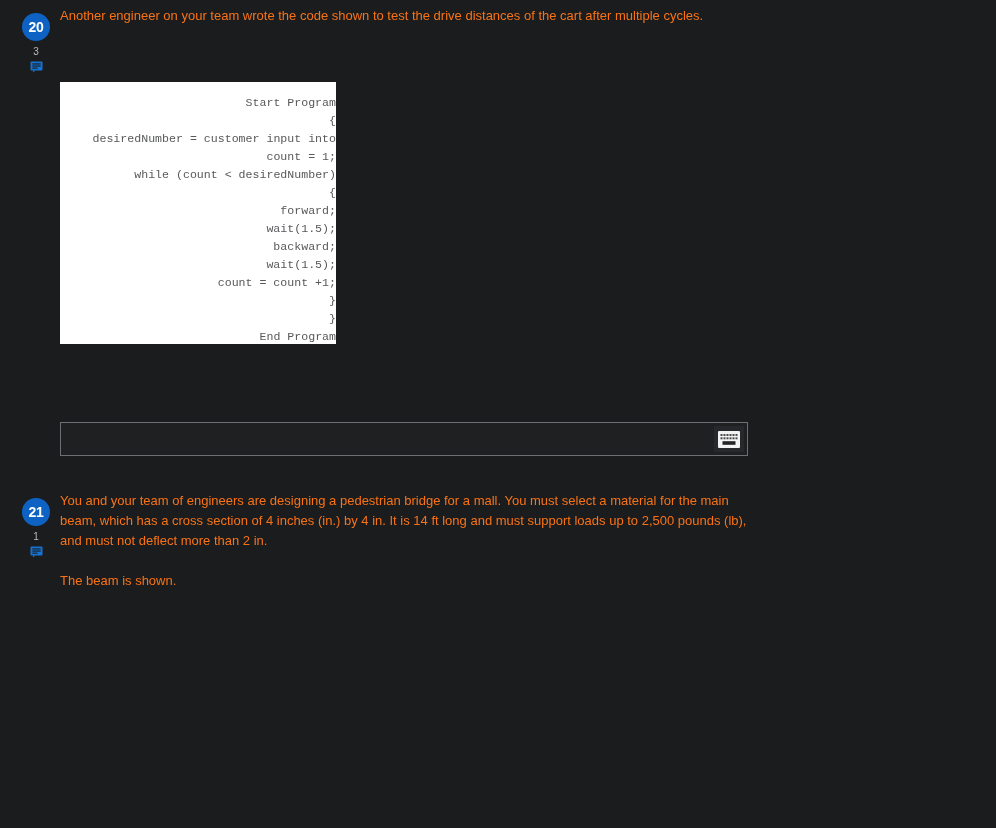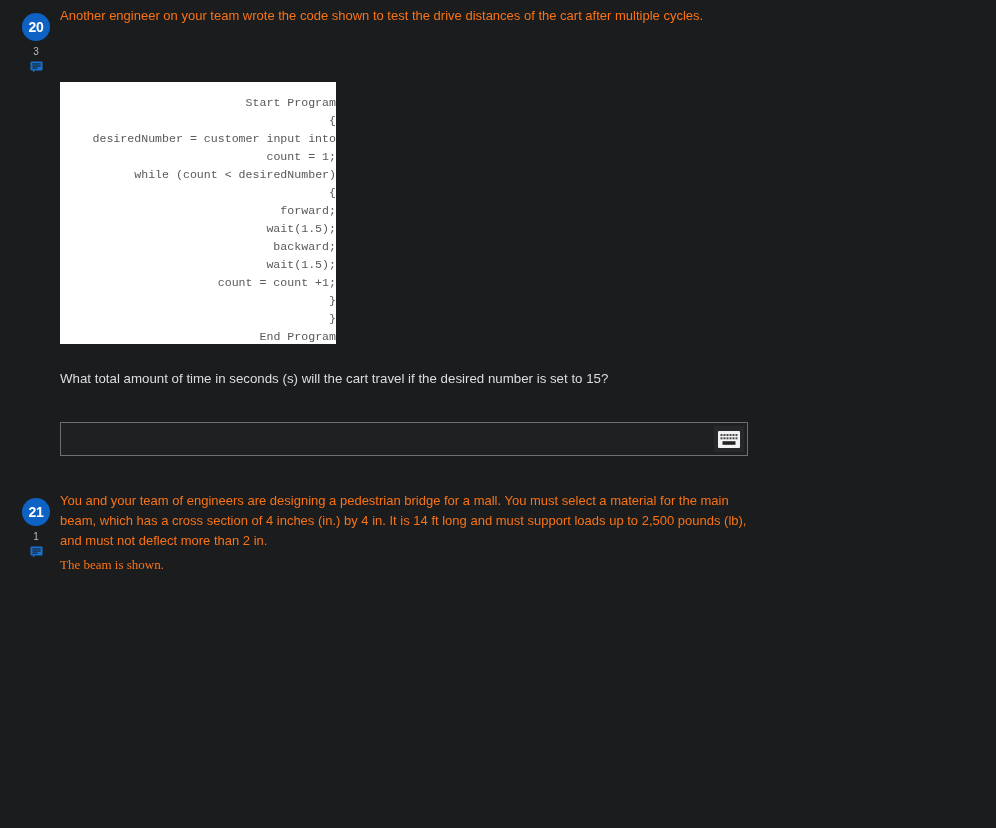--- a/index.html
+++ b/index.html
@@ -68,21 +68,21 @@
     position: absolute;
     left: 60px;
     top: 6px;
     width: 690px;
   }
   .qtext {
     font-size: 13px;
     line-height: 20px;
     color: #f97316;
   }
-  .qtext.sub { margin-top: 4px; font-family: Liberation Serif, serif; }
+  .qtext.sub { margin-top: 20px; }
 
   
   .code-figure {
     position: absolute;
     left: 60px;
     top: 82px;
     width: 276px;
     height: 262px;
     background: #ffffff;
     overflow: hidden;
@@ -182,21 +182,20 @@
       wait(1.5);
       backward;
       wait(1.5);
       count = count +1;
       }
 }
 End Program</pre>
     </div>
 
     <div class="prompt-1">
-      <div>What total amount of time in seconds (s) will the cart travel if the desired number is set to 15?</div>
     </div>
 
     <div class="answer-field">
       <input class="answer-input" type="text" placeholder="" style="">
       <div class="kb-button">
         <svg width="22" height="17" viewBox="0 0 22 17" aria-hidden="true">
           <rect x="0" y="0" width="22" height="17" rx="1" fill="#f2f2f2"></rect>
           <g fill="#4a4b4d">
             <rect x="2.5" y="3" width="2" height="2"></rect>
             <rect x="5.5" y="3" width="2" height="2"></rect>

